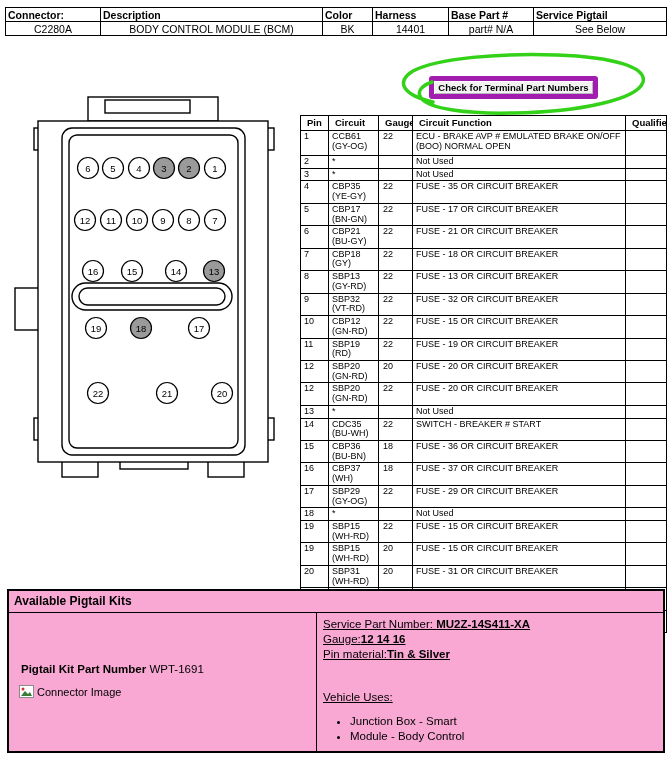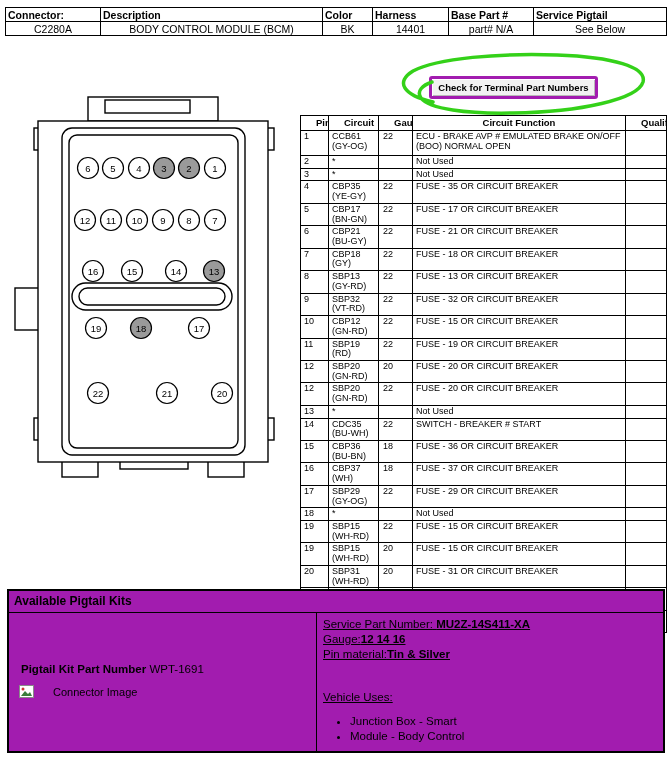--- a/index.html
+++ b/index.html
@@ -14,44 +14,44 @@
   .top-table { position:absolute; left:5px; top:7px; width:661px; font-size:10.5px; }
   .top-table th { font-weight:bold; height:14px; text-align:left; padding:0 2px; }
   .top-table td { height:14px; text-align:center; padding:0 2px; }
 
   
   .diagram { position:absolute; left:8px; top:55px; }
   .diagram text { font-family:"Liberation Sans","DejaVu Sans",sans-serif; fill:#000; }
 
   
   .term-button { position:absolute; left:429px; top:76px; width:169px; height:23px;
-    background:#f2f2f2; border:3px solid #a21caf; border-radius:3px;
+    background:#f2f2f2; border:5px solid #a21caf; border-radius:3px;
     font-family:"Liberation Sans",sans-serif; font-size:9.5px; font-weight:bold;
     display:flex; align-items:center; justify-content:center; cursor:pointer;
     box-shadow:inset 1px 1px 0 #ffffff, inset -1px -1px 0 #b9b9b9; }
   .green-annot { position:absolute; left:385px; top:52px; pointer-events:none; }
 
   
   .pin-table { position:absolute; left:300px; top:115px; width:366px; font-size:9px; line-height:1.08; }
-  .pin-table th { font-weight:bold; text-align:center; height:15px; font-size:9.5px; padding:0 15px;margin-top:8px; }
+  .pin-table th { font-weight:bold; text-align:left; height:15px; font-size:9.5px; padding:0 6px;margin-top:8px; }
   .pin-table td { vertical-align:top; padding:1px 2px 1px 3px; }
   .pin-table tr.row-nu td { height:12px; }
   .pin-table tr.row-first td { height:25px; }
   .pin-table td.c-gauge { padding-left:4px; }
 
   
-  .pigtail-box { position:absolute; left:7px; top:589px; width:658px; height:164px; border:2px solid #000; background:#a21caf; }
+  .pigtail-box { position:absolute; left:7px; top:589px; width:658px; height:164px; border:2px solid #000; background:#f9a8d4; }
   .pigtail-header { font-size:12px; font-weight:bold; padding:3px 5px 4px; border-bottom:1px solid #000; }
   .pigtail-body { display:flex; height:calc(100% - 21px); }
   .pigtail-left { width:308px; border-right:1px solid #000; position:relative; }
   .pigtail-right { flex:1; padding:4px 4px 0 6px; font-size:11.5px; }
   .svc-line { line-height:15px;text-decoration:underline; }
   .kit-line { position:absolute; left:12px; top:50px; font-size:11.5px; white-space:nowrap; }
   .kit-line b { font-weight:bold; }
-  .conn-img-line { position:absolute; left:10px; top:72px; font-size:11px; display:flex; align-items:center; gap:19px; }
+  .conn-img-line { position:absolute; left:10px; top:72px; font-size:11px; display:flex; align-items:center; gap:3px; }
   .veh-label { margin-top:28px; line-height:15px; }
   ul.vehicle-uses { margin:9px 0 0 27px; }
   ul.vehicle-uses li { line-height:15px; }
 </style>
 </head>
 <body>
 
 <div class="page">
 
   <table class="top-table">

